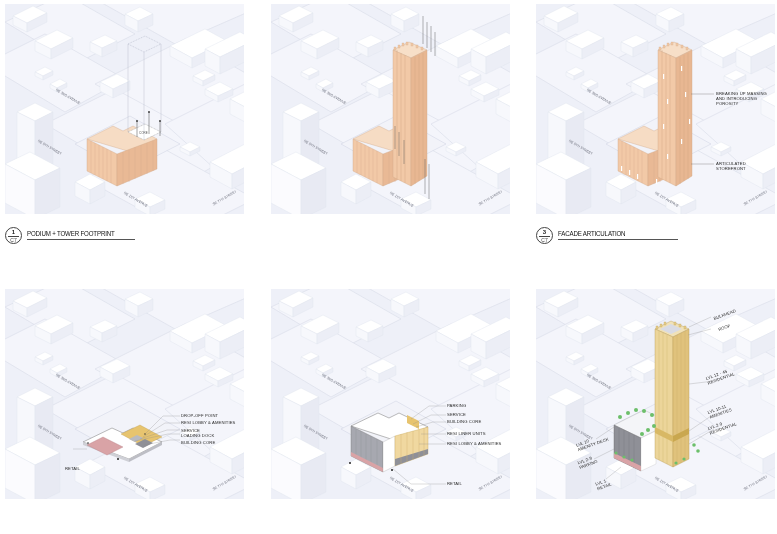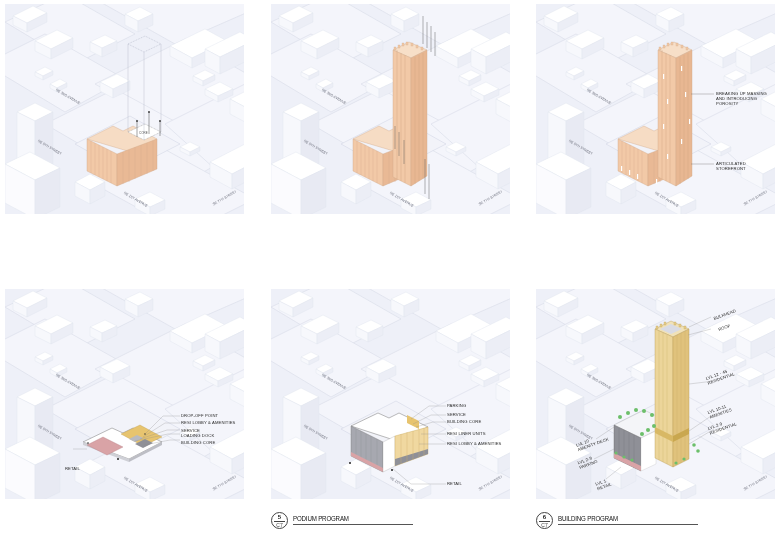--- a/index.html
+++ b/index.html
@@ -165,20 +165,28 @@
           <circle cx="132" cy="117" r="0.9"></circle>
           <circle cx="144" cy="108" r="0.9"></circle>
           <circle cx="155" cy="117" r="0.9"></circle>
         </g>
     </svg>
     <span class="street" style="left:52px;top:84px;">SE 3RD AVENUE</span>
     <span class="street" style="left:120px;top:187px;">SE 1ST AVENUE</span>
     <span class="street neg" style="left:207px;top:199px;">SE 7TH STREET</span>
     <span class="street" style="left:34px;top:135px;">SE 5TH STREET</span>
   </div>
+  <div class="caption">
+    <div class="marker">
+      <div class="num">1</div>
+      <div class="sheet">C7</div>
+    </div>
+    <div class="title">PODIUM + TOWER FOOTPRINT</div>
+    <div class="rule" style="width:108px;"></div>
+  </div>
 </div>
 
 <div class="panel" style="left:266px;top:0;">
   <div class="panel-image">
     <svg viewBox="0 0 239 210">
       <use href="#ctx-city"></use>
       <use href="#podium-peach"></use>
 
       <polygon points="122,46 138,38 156,46 140,54" fill="#f7dfc8" stroke="#d1a888" stroke-width="0.4"></polygon>
       <polygon points="122,46 140,54 140,182 122,173" fill="#f2c9a7" stroke="#d1a888" stroke-width="0.4"></polygon>
@@ -271,20 +279,28 @@
     </div>
     <div class="callout" style="left:180px;top:157px;">
       <div>ARTICULATED</div>
       <div>STOREFRONT</div>
     </div>
     <span class="street" style="left:52px;top:84px;">SE 3RD AVENUE</span>
     <span class="street" style="left:120px;top:187px;">SE 1ST AVENUE</span>
     <span class="street neg" style="left:207px;top:199px;">SE 7TH STREET</span>
     <span class="street" style="left:34px;top:135px;">SE 5TH STREET</span>
   </div>
+  <div class="caption">
+    <div class="marker">
+      <div class="num">3</div>
+      <div class="sheet">C7</div>
+    </div>
+    <div class="title">FACADE ARTICULATION</div>
+    <div class="rule" style="width:120px;"></div>
+  </div>
 </div>
 
 <div class="panel" style="left:0;top:285px;">
   <div class="panel-image">
     <svg viewBox="0 0 239 210">
       <use href="#ctx-city"></use>
 
       <polygon points="78,153 107,139 118,144 128,139 157,153 124,170" fill="#ffffff" stroke="#777" stroke-width="0.5"></polygon>
       <polygon points="78,153 124,170 124,173 78,156" fill="#cfd0d6"></polygon>
       <polygon points="124,170 157,153 157,156 124,173" fill="#bdbec5"></polygon>
@@ -369,28 +385,20 @@
     <div class="callout" style="left:176px;top:114px;">PARKING</div>
     <div class="callout" style="left:176px;top:123px;">SERVICE</div>
     <div class="callout" style="left:176px;top:130px;">BUILDING CORE</div>
     <div class="callout" style="left:176px;top:142px;">RESI LINER UNITS</div>
     <div class="callout" style="left:176px;top:152px;">RESI LOBBY &amp; AMENITIES</div>
     <div class="callout" style="left:176px;top:192px;">RETAIL</div>
     <span class="street" style="left:52px;top:84px;">SE 3RD AVENUE</span>
     <span class="street" style="left:120px;top:187px;">SE 1ST AVENUE</span>
     <span class="street neg" style="left:207px;top:199px;">SE 7TH STREET</span>
     <span class="street" style="left:34px;top:135px;">SE 5TH STREET</span>
-  </div>
-  <div class="caption">
-    <div class="marker">
-      <div class="num">5</div>
-      <div class="sheet">C7</div>
-    </div>
-    <div class="title">PODIUM PROGRAM</div>
-    <div class="rule" style="width:120px;"></div>
   </div>
 </div>
 
 <div class="panel" style="left:531px;top:285px;">
   <div class="panel-image">
     <svg viewBox="0 0 239 210">
       <use href="#ctx-city"></use>
 
       <polygon points="78,136 108,121 135,134 105,149" fill="#f4f5f8" stroke="#aaa" stroke-width="0.4"></polygon>
       <rect x="95" y="131" width="14" height="5" fill="#a9cde3" transform="skewY(15)"></rect>
@@ -480,21 +488,13 @@
     </div>
     <div class="callout" style="left:60px;top:190px;transform:rotate(-20deg);">
       <div>LVL 1</div>
       <div>RETAIL</div>
     </div>
     <span class="street" style="left:52px;top:84px;">SE 3RD AVENUE</span>
     <span class="street" style="left:120px;top:187px;">SE 1ST AVENUE</span>
     <span class="street neg" style="left:207px;top:199px;">SE 7TH STREET</span>
     <span class="street" style="left:34px;top:135px;">SE 5TH STREET</span>
   </div>
-  <div class="caption">
-    <div class="marker">
-      <div class="num">6</div>
-      <div class="sheet">C7</div>
-    </div>
-    <div class="title">BUILDING PROGRAM</div>
-    <div class="rule" style="width:140px;"></div>
-  </div>
 </div>
 
 </body></html>

